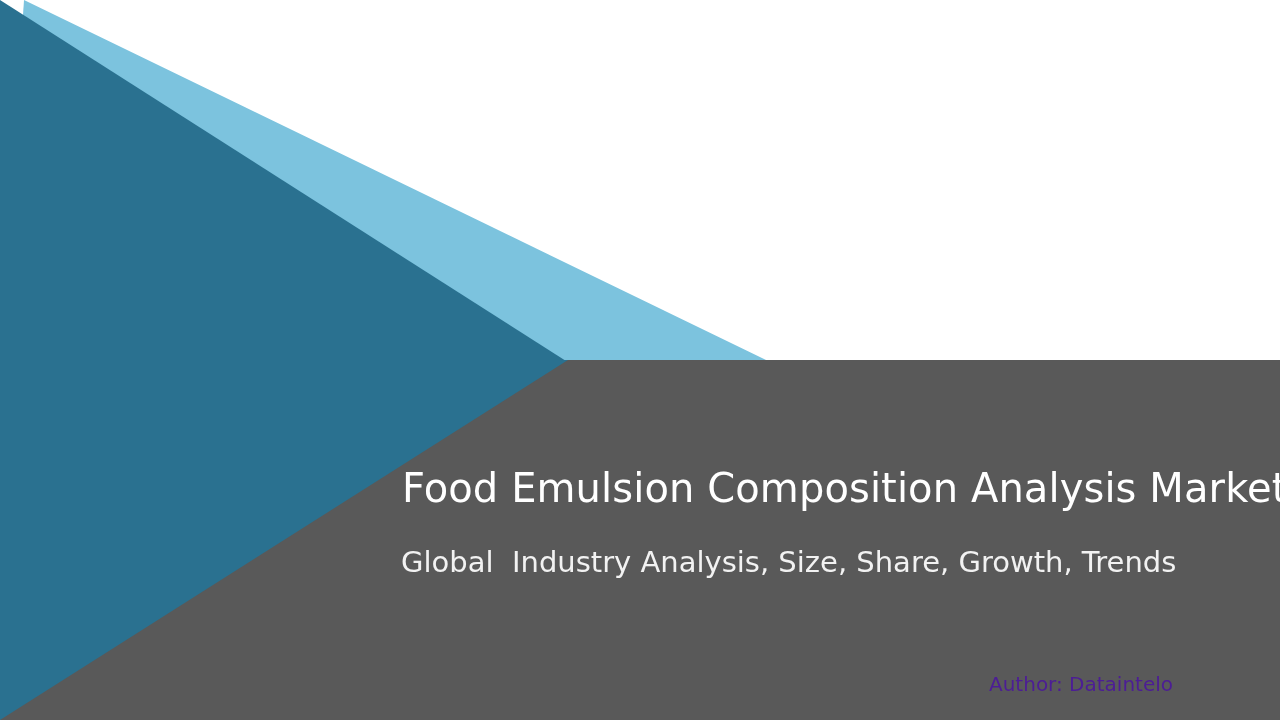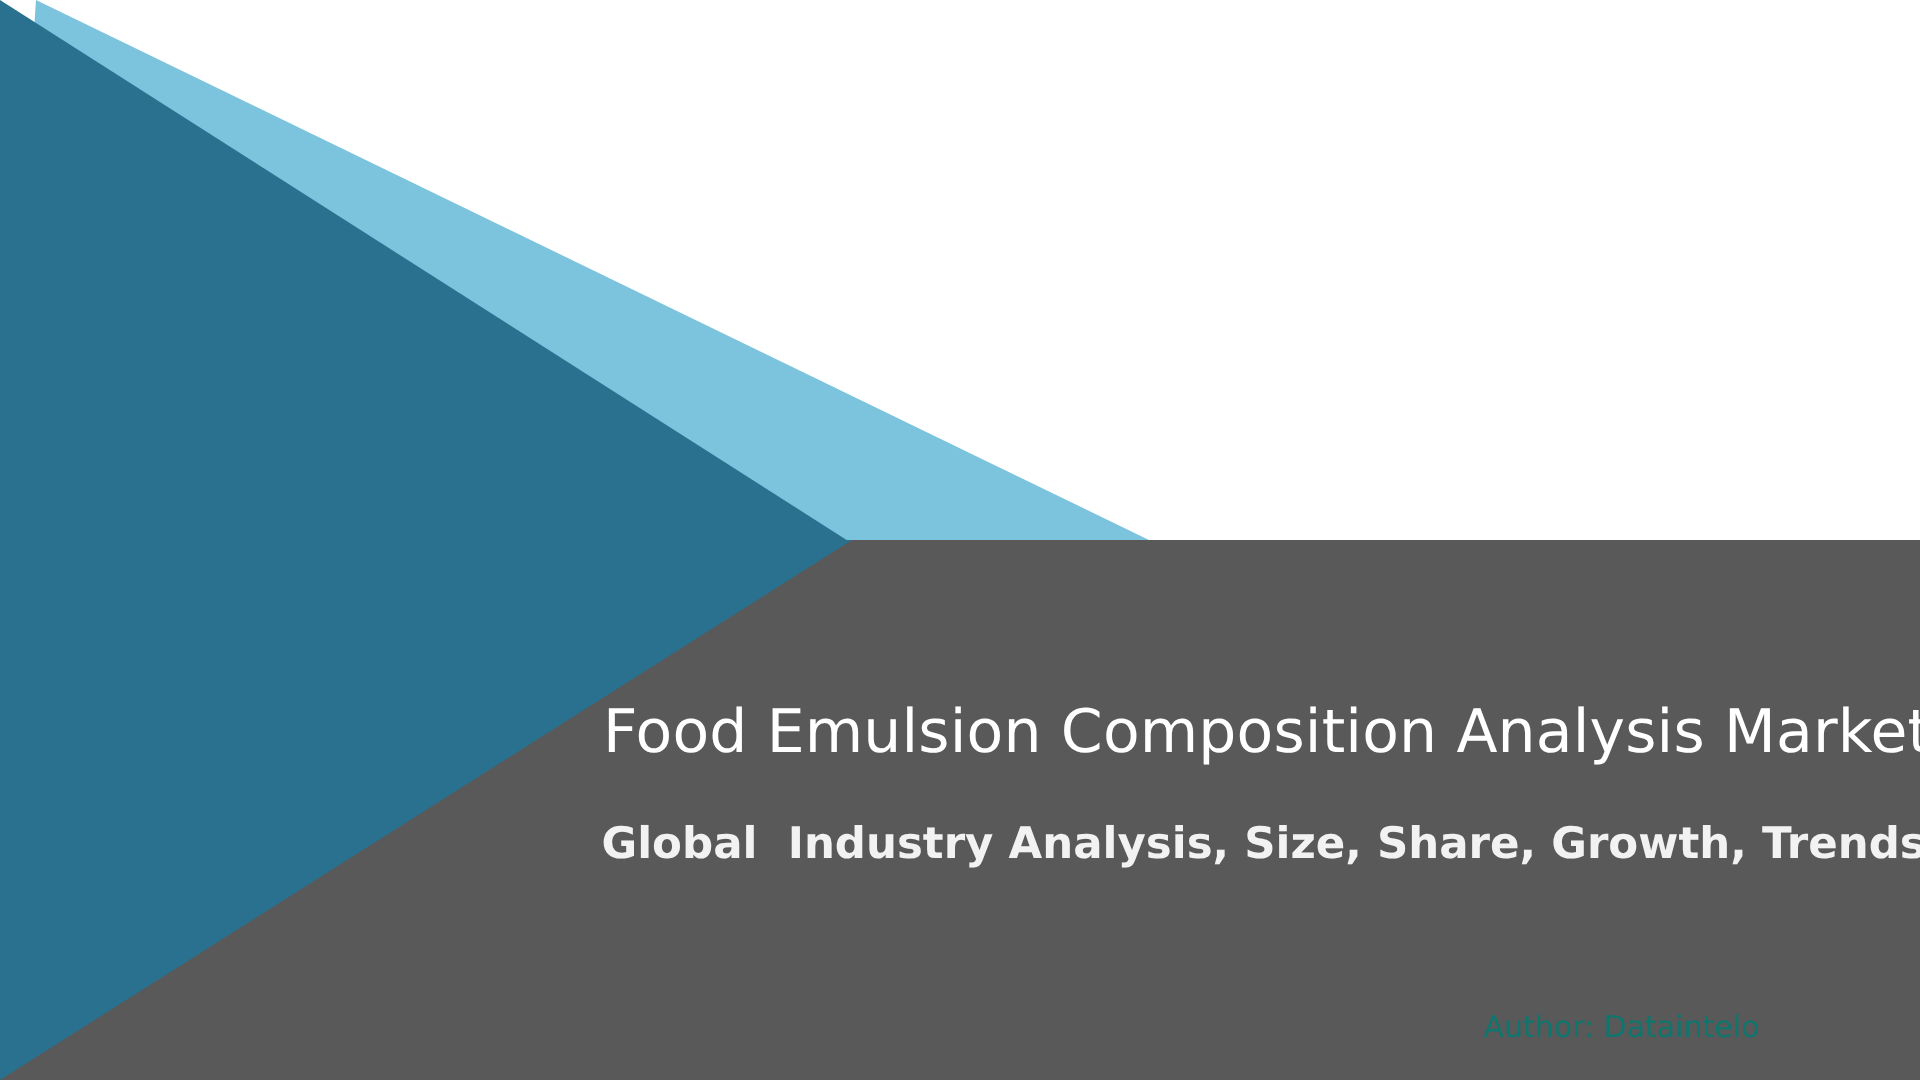--- a/index.html
+++ b/index.html
@@ -48,30 +48,30 @@
   }
   #subtitle-block {
     position: absolute;
     left: 401px;
     top: 536px;
     width: 800px;
   }
   .subtitle-line {
     color: #f2f2f2;
     font-size: 29px;
-    font-weight: 700;
+    font-weight: 400;
     line-height: 52px;
     white-space: pre;
     margin: 0;
   }
   #author-line {
     position: absolute;
     left: 989px;
     top: 672px;
-    color: #0f766e;
+    color: #4c1d95;
     font-size: 20px;
     font-weight: 400;
     line-height: 24px;
     white-space: pre;
   }
 </style>
 </head>
 <body>
 
 <div id="slide">

